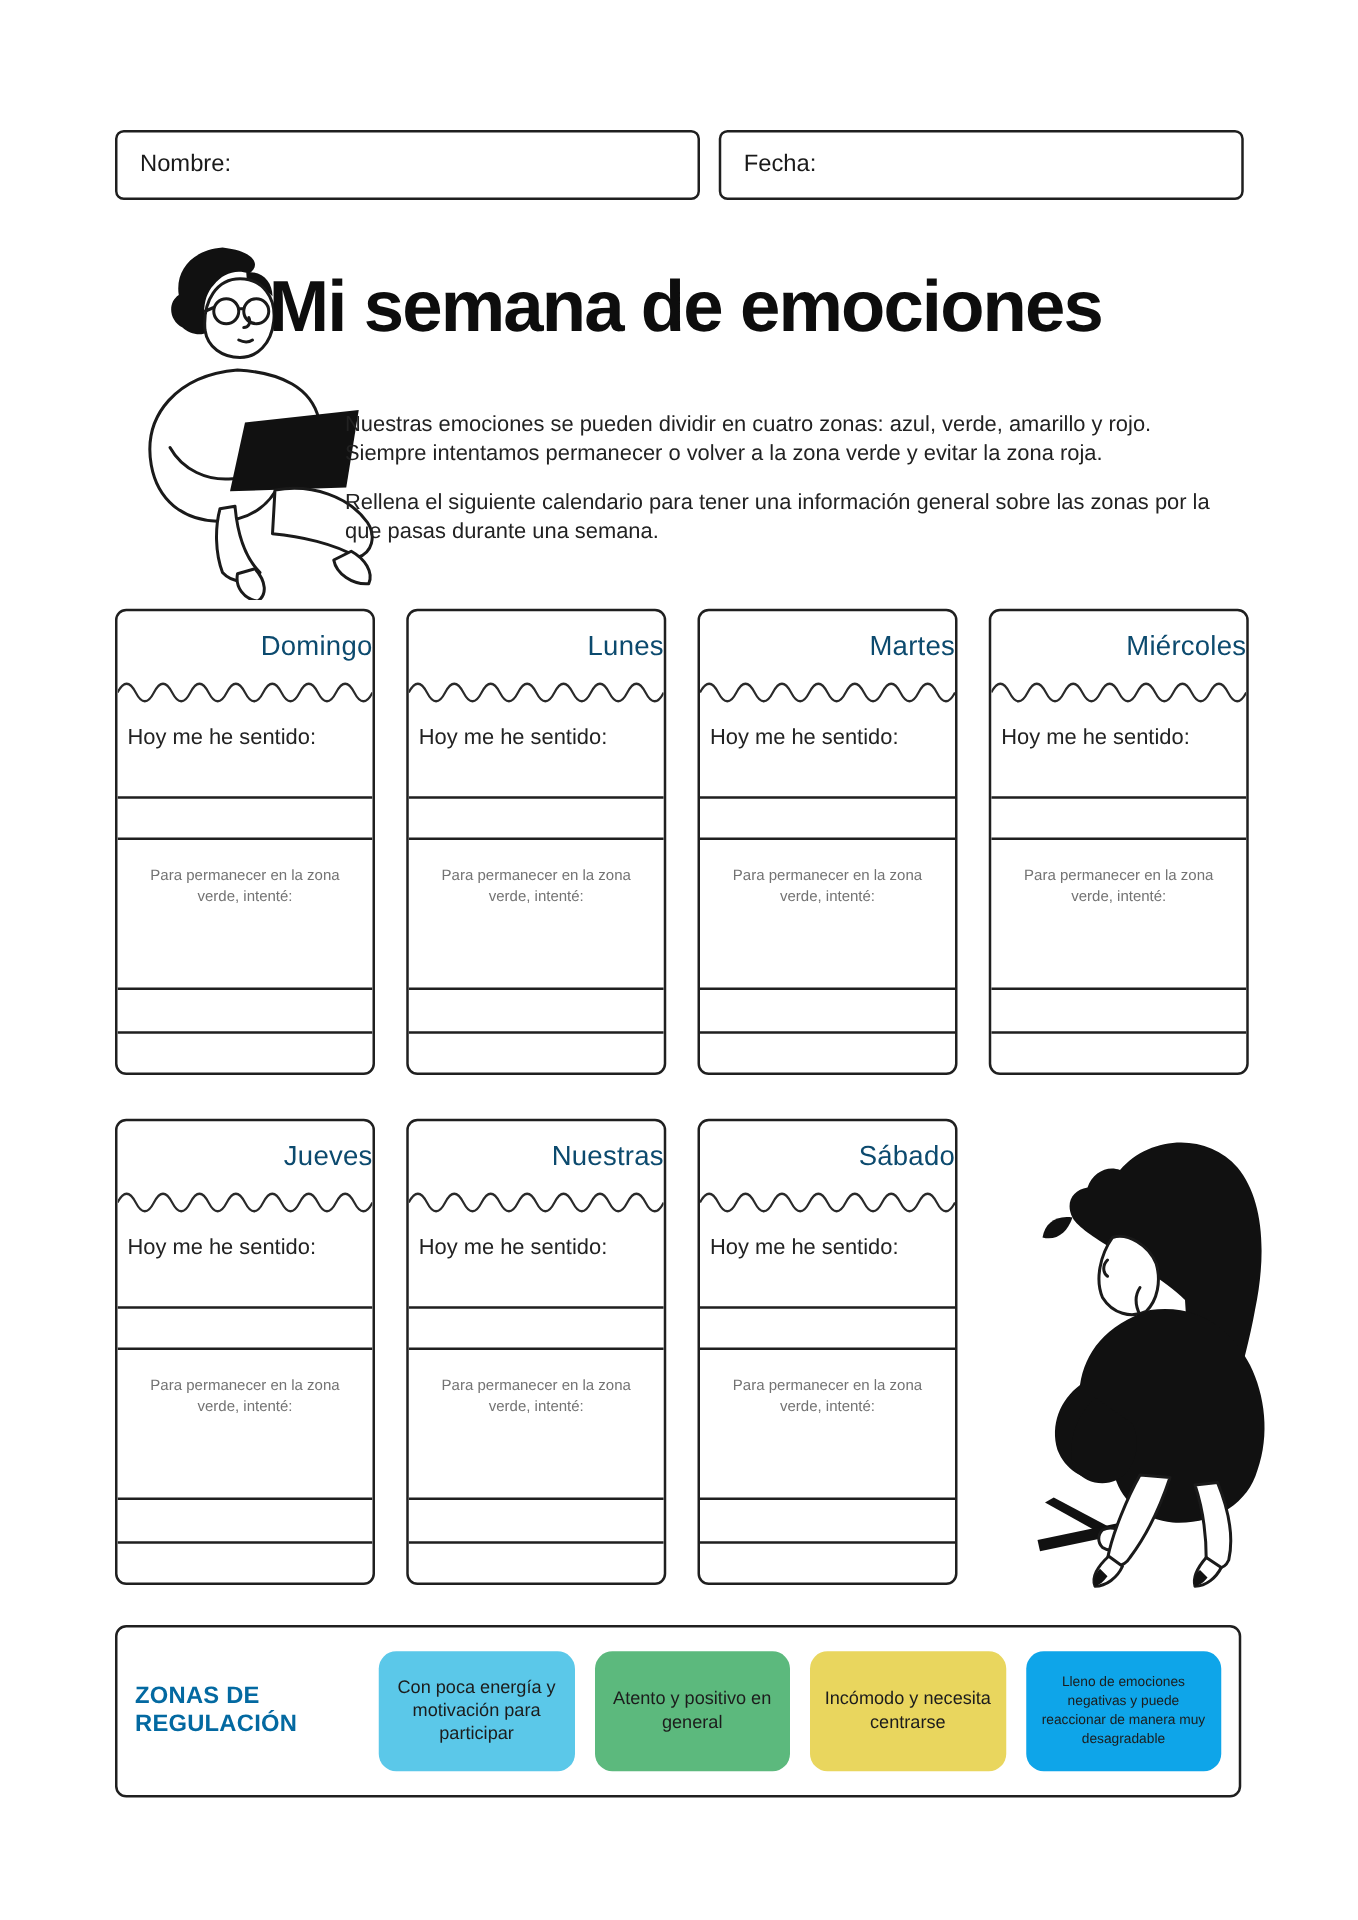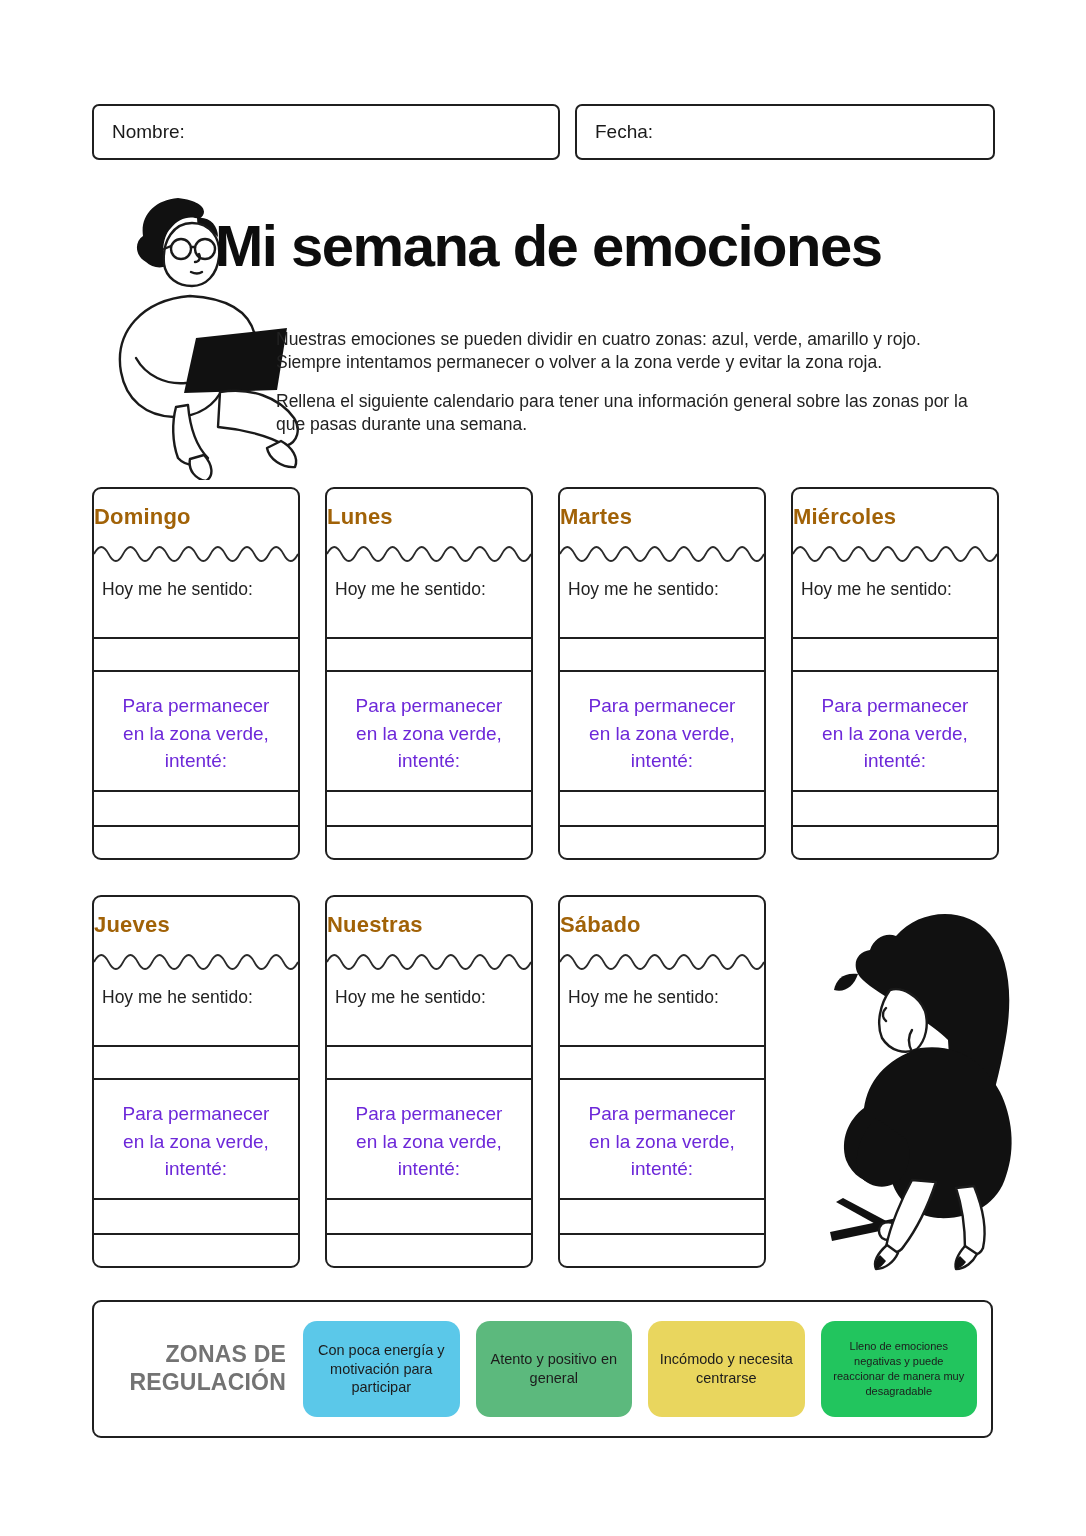--- a/index.html
+++ b/index.html
@@ -42,49 +42,49 @@
   
   .cards-row{position:absolute;display:flex;gap:25px;}
   #cards-row-1{left:92px;top:487px;}
   #cards-row-2{left:92px;top:895px;}
   .day-card{
     position:relative;width:204px;height:369px;
     border:2px solid #1f1f1f;border-radius:9px;
     background:#fff;overflow:hidden;flex:none;
   }
   .day-title{
-    text-align:left;font-size:22px;font-weight:700;
-    padding-top:15px;letter-spacing:0.2px;color:#a16207;
+    text-align:right;font-size:22px;font-weight:400;
+    padding-top:15px;letter-spacing:0.2px;color:#0c4a6e;
   }
   .wave{position:absolute;left:0;right:0;top:52px;height:26px;display:block;width:100%;}
   .feel-label{
     position:absolute;top:90px;left:8px;right:8px;
     text-align:left;font-size:17.5px;color:#222;
   }
   .rule{position:absolute;left:0;right:0;border-top:2px solid #1f1f1f;height:0;}
   .rule.r1{top:148px;}
   .rule.r2{top:181px;}
   .rule.r3{top:301px;}
   .rule.r4{top:336px;}
   .tried-label{
     position:absolute;top:203px;left:16px;right:16px;
-    text-align:center;font-size:19px;line-height:1.45;color:#6d28d9;
+    text-align:center;font-size:12px;line-height:1.45;color:#737373;
   }
 
   
   .zones-bar{
     position:absolute;left:92px;top:1300px;width:901px;height:138px;
     border:2px solid #1f1f1f;border-radius:9px;background:#fff;
     display:flex;align-items:center;gap:17px;
     padding:0 14px;box-sizing:border-box;
   }
   .zones-heading{
-    flex:0 0 178px;text-align:right;
-    font-size:23px;font-weight:800;letter-spacing:0.2px;
-    line-height:1.2;color:#737373;
+    flex:0 0 178px;text-align:left;
+    font-size:19px;font-weight:800;letter-spacing:0.2px;
+    line-height:1.2;color:#0369a1;
   }
   .zones-boxes{display:flex;flex:1;gap:16px;align-items:center;height:100%;}
   .zone-box{
     flex:1;height:96px;border-radius:14px;
     display:flex;align-items:center;justify-content:center;
     text-align:center;font-size:14.5px;line-height:1.3;
     color:#1c1c1c;padding:8px 10px;box-sizing:border-box;
   }
   .zones-boxes .zone-box:last-child{font-size:11px;line-height:1.35;}
 
@@ -240,18 +240,18 @@
     <div class="zones-boxes" id="zones-boxes">
         <div class="zone-box" style="background: rgb(91, 200, 233);">
     <span>Con poca energía y motivación para participar</span>
   </div>
         <div class="zone-box" style="background: rgb(92, 185, 125);">
     <span>Atento y positivo en general</span>
   </div>
         <div class="zone-box" style="background: rgb(233, 214, 94); justify-content: center;">
     <span>Incómodo y necesita centrarse</span>
   </div>
-        <div class="zone-box" style="background: #22c55e;">
+        <div class="zone-box" style="background: #0ea5e9;">
     <span>Lleno de emociones negativas y puede reaccionar de manera muy desagradable</span>
   </div>
       </div>
   </div>
 </div>
 
 </body></html>

